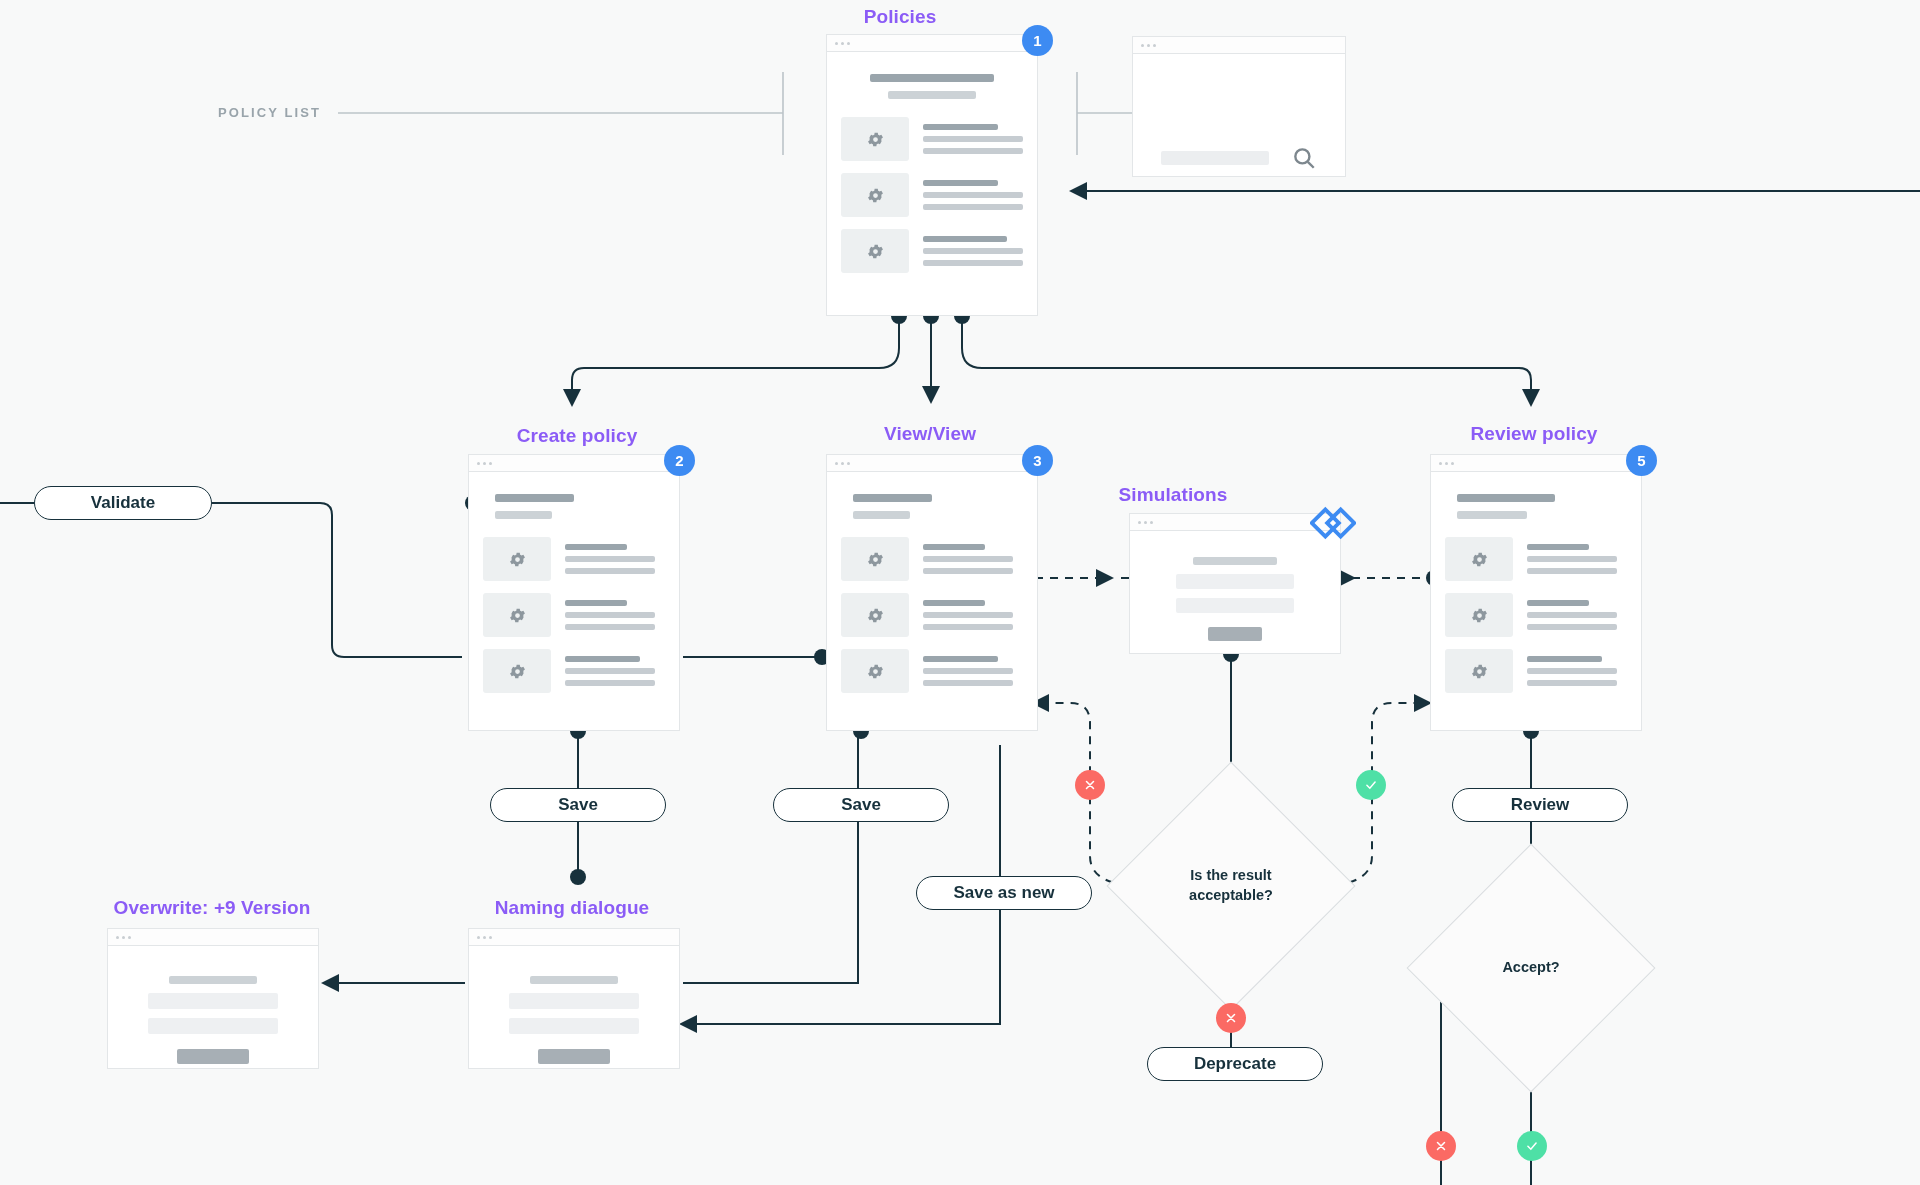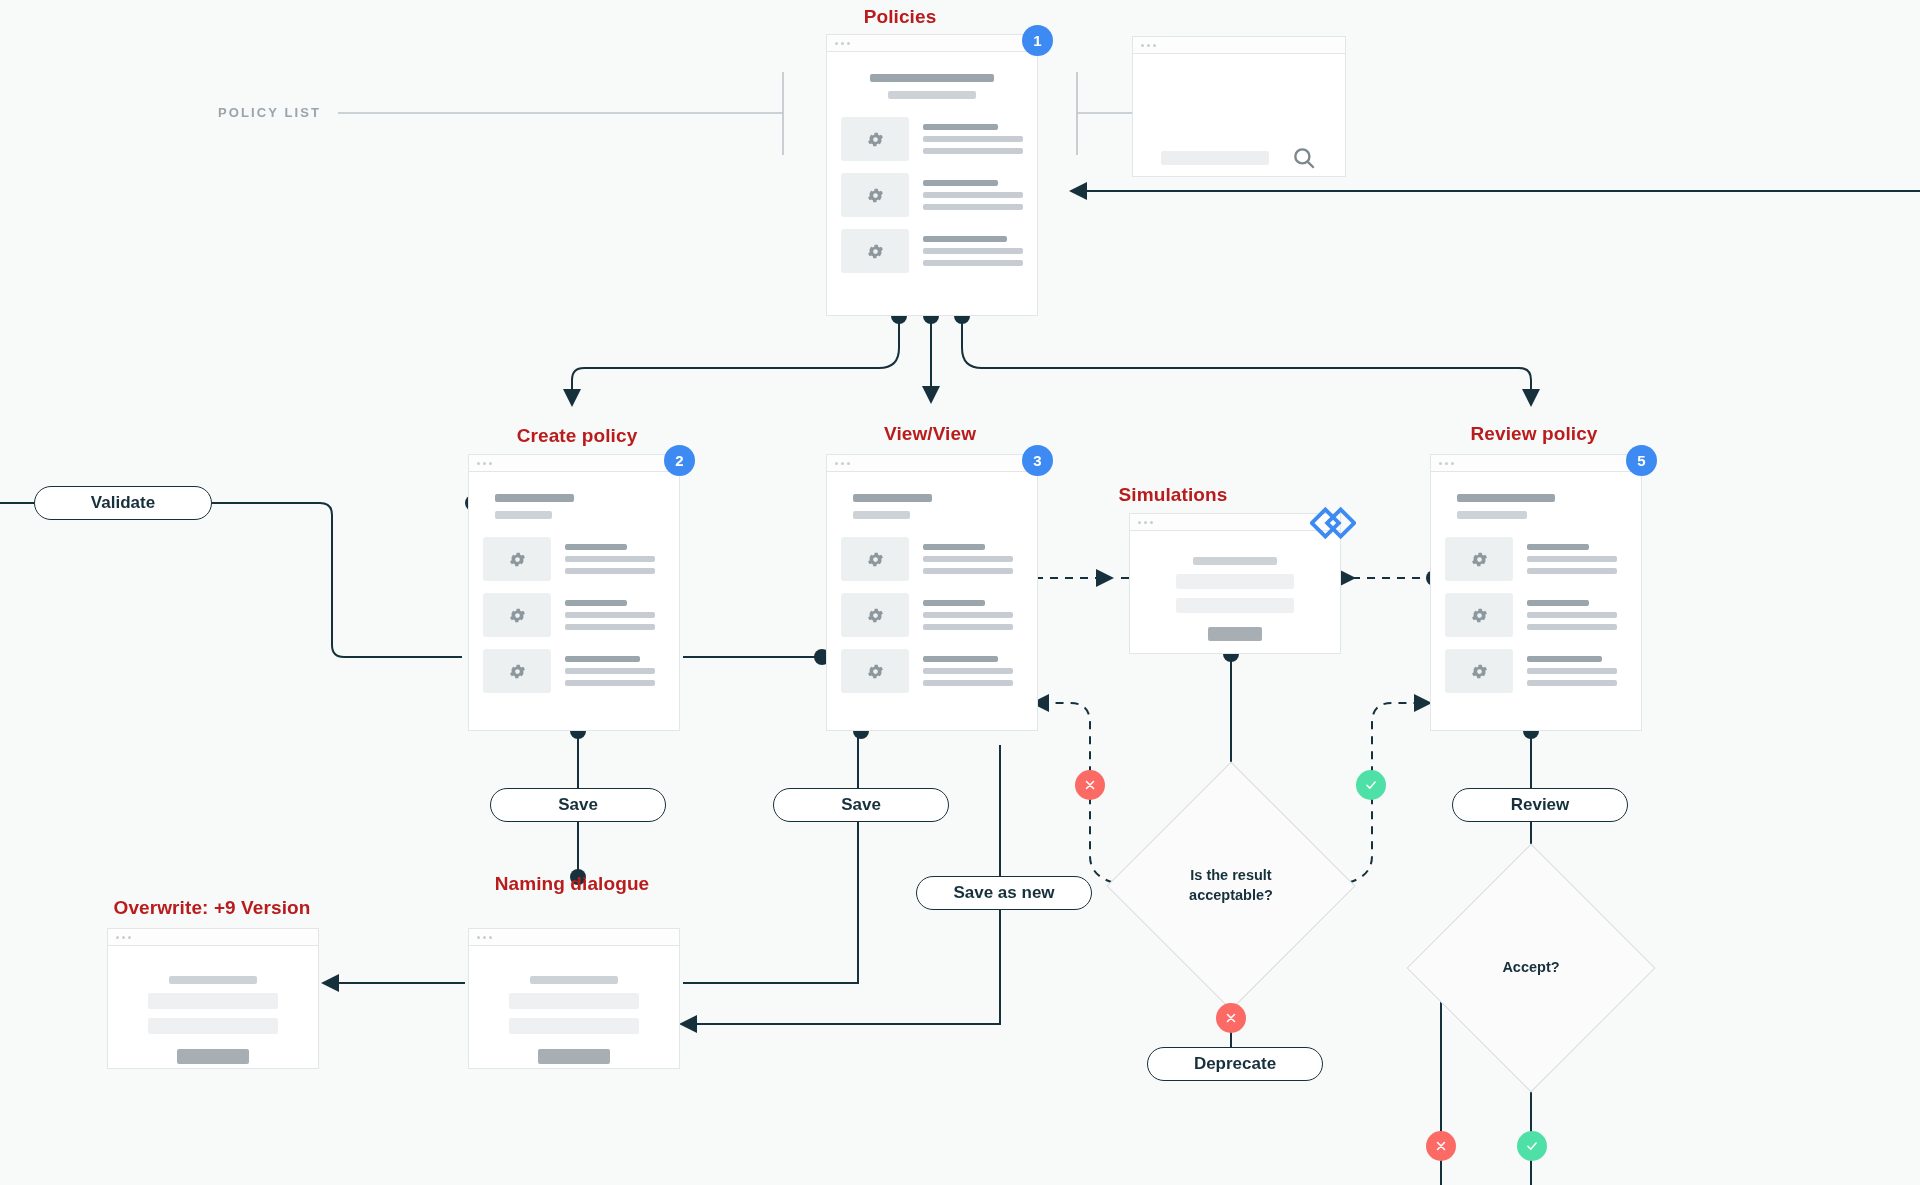--- a/index.html
+++ b/index.html
@@ -59,21 +59,21 @@
 
   
   .sim{padding:26px 0 0 0;display:flex;flex-direction:column;align-items:center;gap:9px;}
   .sim .cap{width:40%;height:8px;background:#ccd2d6;border-radius:2px;}
   .sim .fld{width:56%;height:15px;background:#eef0f2;border-radius:2px;}
   .sim .btn{width:26%;height:14px;background:#a7afb5;border-radius:2px;margin-top:5px;}
 
   
   .caption{
     position:absolute;
-    color:#b91c1c;
+    color:#8b5cf6;
     font-size:19px;font-weight:700;
     white-space:nowrap;
     letter-spacing:.1px;
   }
 
   
   .badge{
     position:absolute;
     width:31px;height:31px;border-radius:50%;
     background:#3d8bf2;color:#fff;
@@ -473,21 +473,21 @@
         <i></i>
       </div>
     <div class="dlg">
       <div class="cap"></div>
       <div class="fld"></div>
       <div class="fld"></div>
       <div class="btn"></div>
     </div>
   </div>
 
-  <div class="caption" style="left:572px;top:873px;transform:translateX(-50%);">Naming dialogue</div>
+  <div class="caption" style="left:572px;top:897px;transform:translateX(-50%);">Naming dialogue</div>
   <div class="card" style="left:468px;top:928px;width:212px;height:141px;">
     <div class="titlebar">
         <i></i>
         <i></i>
         <i></i>
       </div>
     <div class="dlg">
       <div class="cap"></div>
       <div class="fld"></div>
       <div class="fld"></div>

